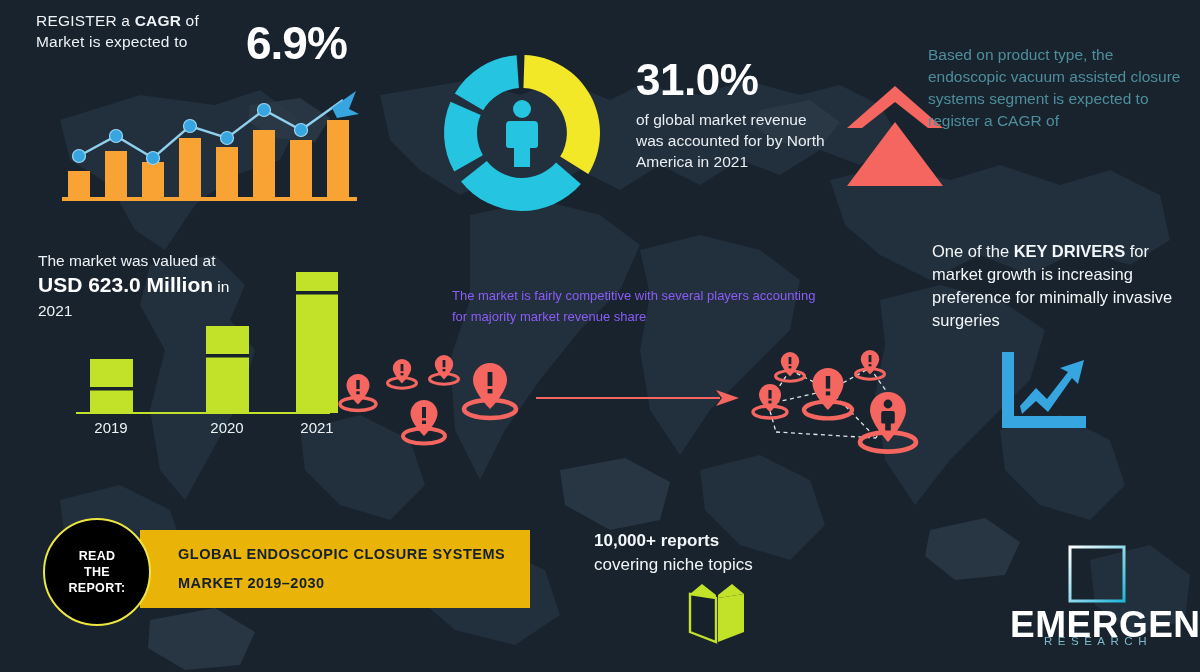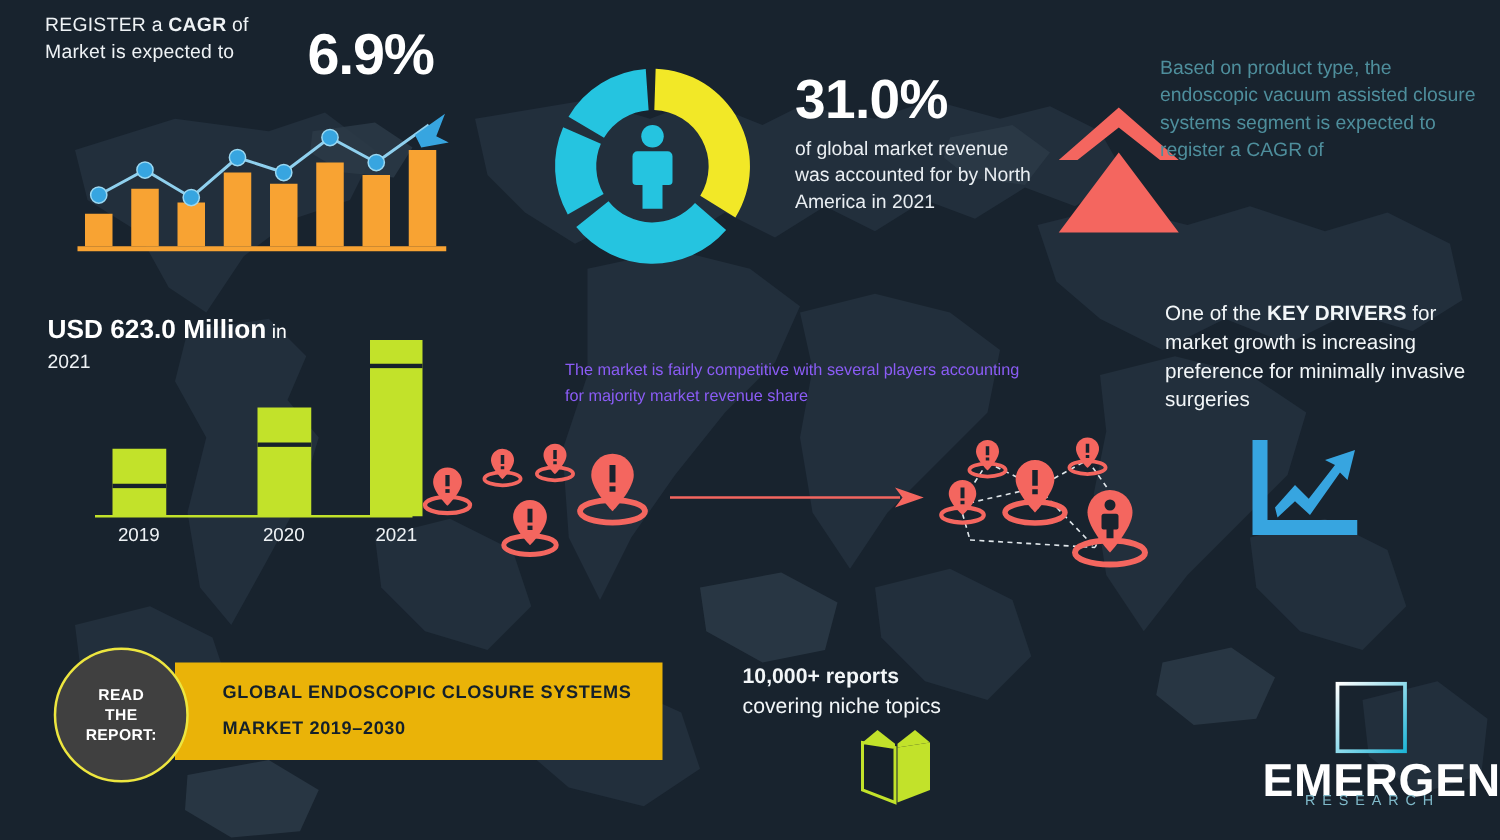--- a/index.html
+++ b/index.html
@@ -57,21 +57,21 @@
   #kd-block{left:932px;top:240px;width:258px;}
   #kd-text{font-size:16.5px;line-height:23px;color:#f2f6f8;}
   #kd-text b{font-weight:bold;}
   #kd-icon{left:1000px;top:352px;width:86px;height:78px;}
 
   
   #banner{left:140px;top:530px;width:390px;height:78px;background:#eab308;}
   #banner-l1{position:absolute;left:38px;top:16px;font-size:14.5px;color:#14202a;letter-spacing:.5px;font-weight:bold;}
   #banner-l2{position:absolute;left:38px;top:45px;font-size:14.5px;color:#14202a;letter-spacing:.5px;font-weight:bold;}
   #read-circle{left:43px;top:518px;width:104px;height:104px;border-radius:50%;
-    background:#404040;border:2.5px solid #ede63f;display:flex;align-items:center;justify-content:center;}
+    background:#000000;border:2.5px solid #ede63f;display:flex;align-items:center;justify-content:center;}
   #read-circle-txt{font-size:12.5px;font-weight:bold;color:#ffffff;text-align:center;line-height:16px;letter-spacing:.3px;}
 
   
   #rep-block{left:594px;top:529px;width:230px;}
   #rep-l1{font-size:17px;line-height:24px;color:#f2f6f8;}
   #rep-l1 b{font-weight:bold;}
   #book-icon{left:686px;top:582px;width:62px;height:62px;}
 
   
   #logo{left:1010px;top:545px;width:176px;height:100px;}
@@ -168,20 +168,21 @@
 
   <svg class="lay" id="pt-arrows" viewBox="0 0 106 108">
     <path d="M53 4 L101 46 L86 46 L53 20 L20 46 L5 46 Z" fill="#f4665f"></path>
     <path d="M53 40 L101 104 L5 104 Z" fill="#f4665f"></path>
   </svg>
   <div class="lay" id="pt-block">
     <div id="pt-desc">Based on product type, the endoscopic vacuum assisted closure systems segment is expected to register a CAGR of</div>
   </div>
 
   <div class="lay" id="mv-block">
+    <div id="mv-line1">The market was valued at</div>
     <div id="mv-line2"><span>USD 623.0 Million</span><span class="sm"> in</span></div>
     <div id="mv-line3">2021</div>
   </div>
 
   <svg class="lay" id="mv-chart" viewBox="0 0 280 175">
     <line x1="18" y1="143" x2="272" y2="143" stroke="#c2e22a" stroke-width="2"></line>
     <g>
       <rect x="32" y="89" width="43" height="54" fill="#c2e22a"></rect>
       <rect x="32" y="117" width="43" height="3.5" fill="#16212b"></rect>
     </g>

